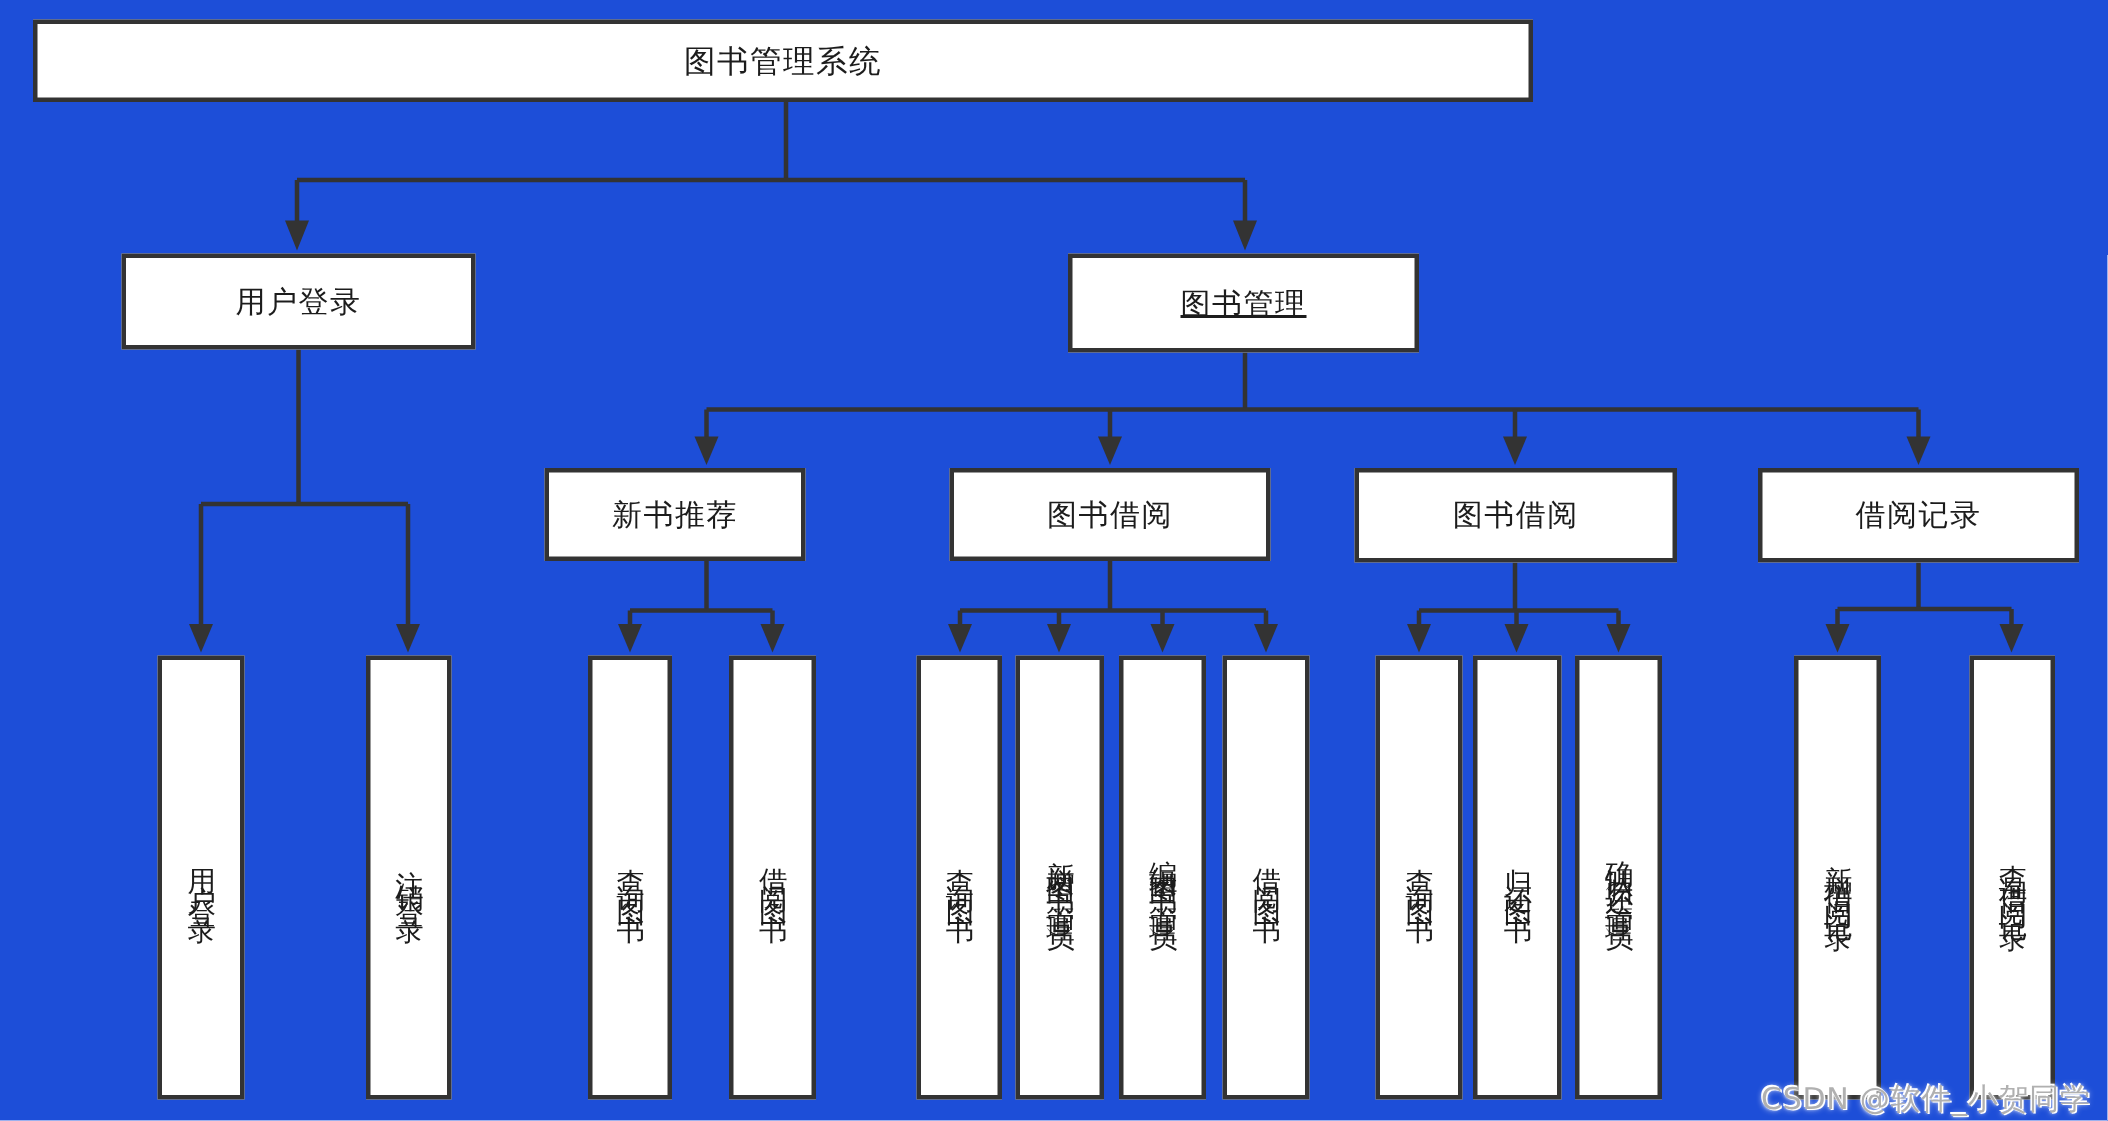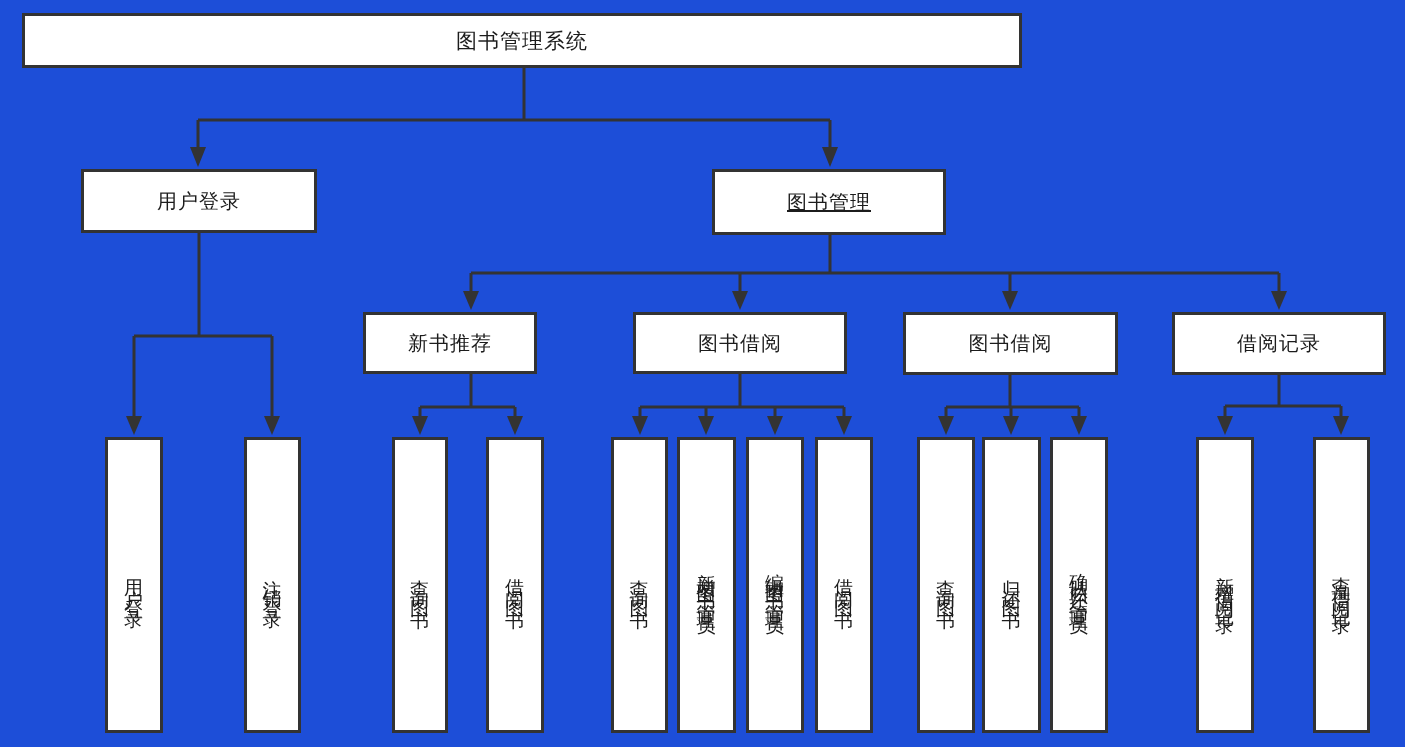--- a/index.html
+++ b/index.html
@@ -144,14 +144,15 @@
   <div class="leaf n-lf6">编辑图书（管理员）</div>
   <div class="leaf n-lf7">借阅图书</div>
 
   <div class="leaf n-lf8">查询图书</div>
   <div class="leaf n-lf9">归还图书</div>
   <div class="leaf n-lf10">确认归还（管理员）</div>
 
   <div class="leaf n-lf11">新增借阅记录</div>
   <div class="leaf n-lf12">查询借阅记录</div>
 
+  <div class="watermark">CSDN @软件_小贺同学</div>
 
 </div>
 
 </body></html>

